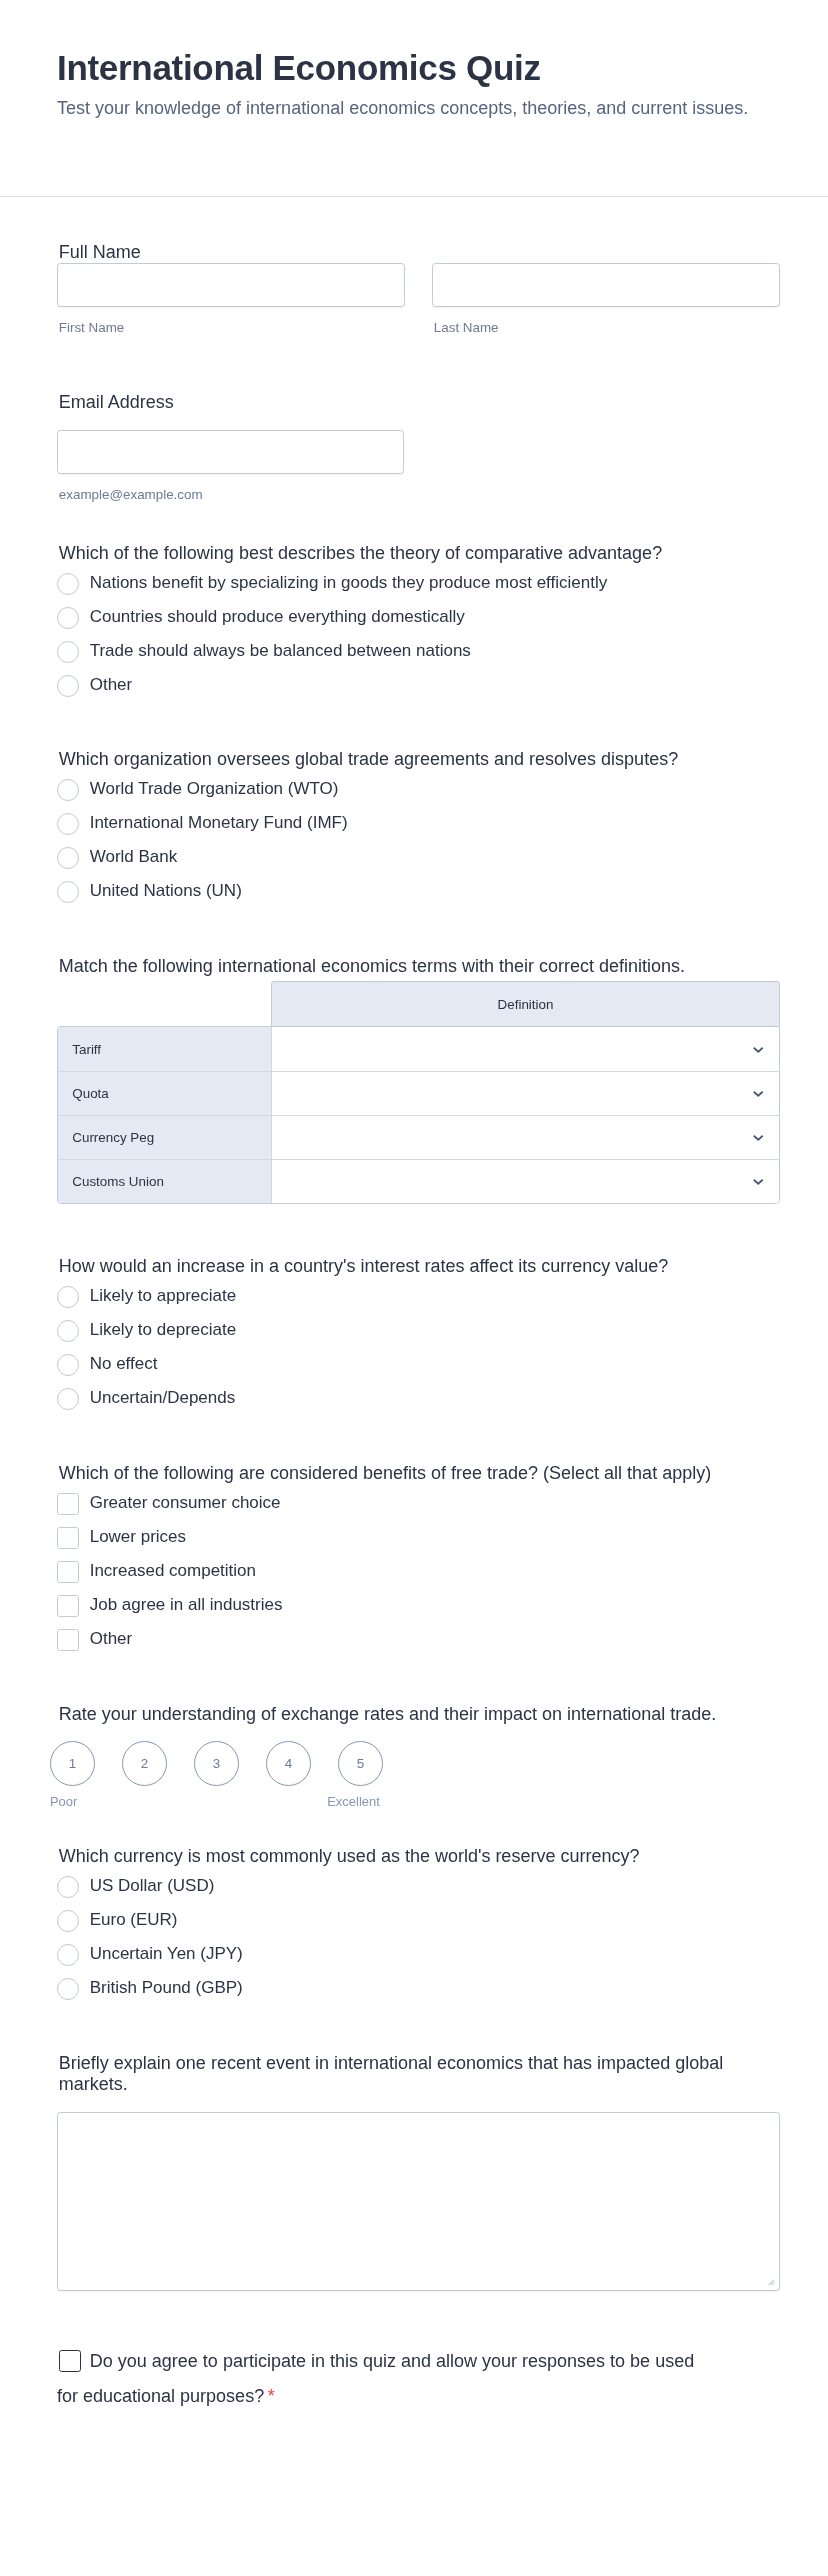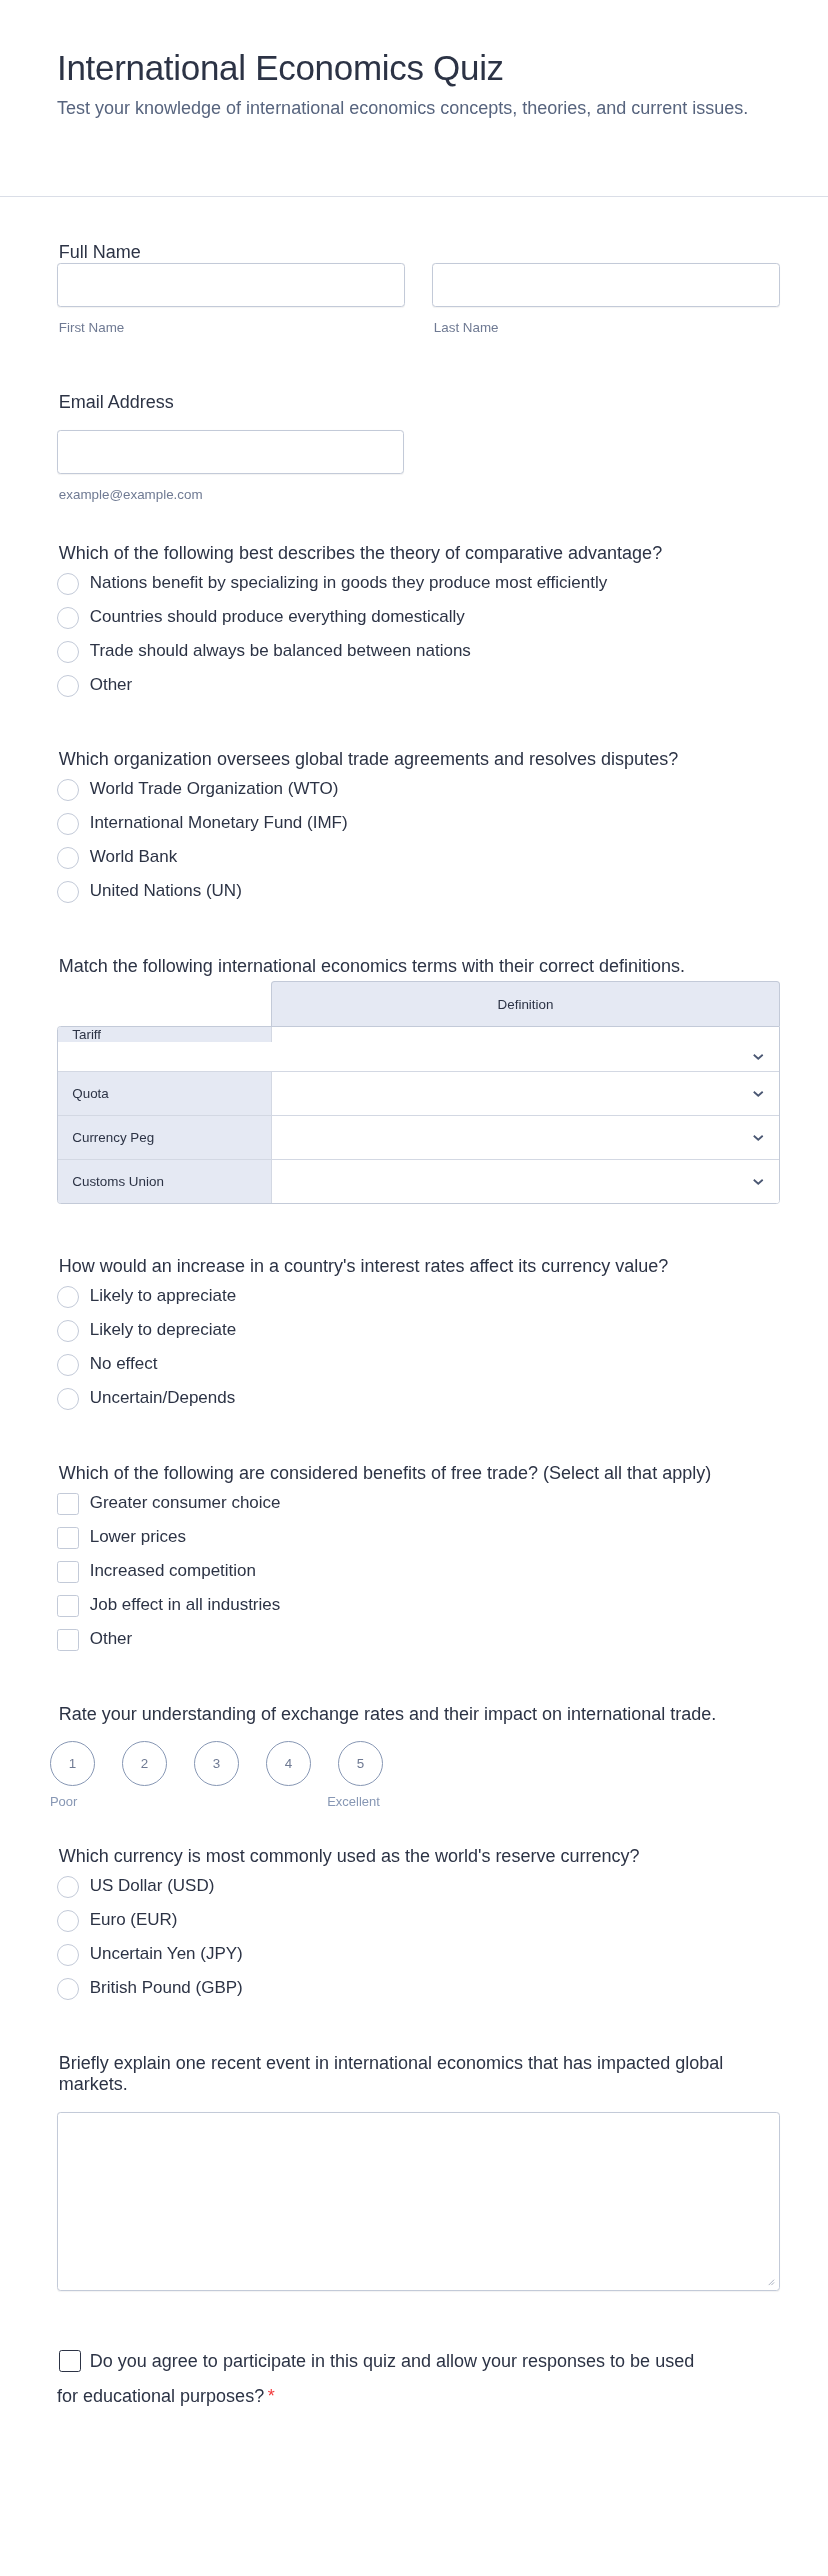--- a/index.html
+++ b/index.html
@@ -1,41 +1,41 @@
 <!DOCTYPE html>
 <html style="font-size:14.3px"><head>
 <meta charset="utf-8">
 <style>
   * { box-sizing: border-box; margin: 0; padding: 0; }
   html, body { width: 829px; background: #ffffff; }
   body { font-family: "Liberation Sans", "DejaVu Sans", sans-serif; color: #2c3345; height: 2576px; position: relative; }
 
   .header { padding: 46px 57px 0 57px; height: 197px; border-bottom: 0.9px solid #dadee7; }
-  .title { font-size: 35px; font-weight: 400; color: #2c3345; line-height: 43px; letter-spacing: -0.3px; }
+  .title { font-size: 35px; font-weight: 700; color: #2c3345; line-height: 43px; letter-spacing: -0.3px; }
   .subtitle { margin-top: 5.3px; font-size: 18px; line-height: 28px; color: #57647e; width: 704px; }
   .field { position: absolute; left: 57px; right: 49px; }
   .q-label { font-size: 18px; line-height: 21.4px; color: #2c3345; padding-left: 1.8px; }
 
   .input { display: block; height: 44px; border: 0.9px solid #c3cad8; border-radius: 3.6px; background: #fff; box-shadow: 0 0.9px 0.9px rgba(0,0,0,0.05); }
   .sublabel { font-size: 13.4px; color: #6f7a93; margin-top: 12.5px; padding-left: 1.8px; }
 
   .name-row { display: flex; gap: 27px; }
   .name-col { flex: 1; }
 
   .option { display: flex; align-items: flex-start; height: 34px; }
   .radio { width: 22px; height: 22px; border: 1.3px solid #c3cad8; border-radius: 50%; background: #fff; flex: none; }
   .checkbox { width: 22px; height: 22px; border: 1.3px solid #c3cad8; border-radius: 2.7px; background: #fff; flex: none; }
   .opt-label { margin-left: 10.7px; font-size: 17px; color: #2c3345; }
   .options { margin-top: 9px; }
 
   .matrix { margin-top: 4px; width: 723px; position: relative; height: 223px; }
   .matrix-head { position: absolute; left: 214px; top: 0; width: 509px; height: 45px; background: #e5e9f3; border: 0.9px solid #c3cad8; border-bottom: none; border-radius: 3.6px 3.6px 0 0; display:flex; align-items:center; justify-content:center; font-size: 13.4px; color: #2c3345; }
   .matrix-body { position: absolute; left: 0; top: 45px; width: 723px; border: 0.9px solid #c3cad8; border-radius: 3.6px 0 3.6px 3.6px; overflow: hidden; }
   .m-row { display: flex; height: 44px; border-top: 0.9px solid #d3d8e3; }
-  .m-row:first-child { border-top: none; flex-direction: column; }
+  .m-row:first-child { border-top: none; }
   .m-term { width: 214px; background: #e5e9f3; border-right: 0.9px solid #d3d8e3; display: flex; align-items: center; padding-left: 14.3px; font-size: 13.4px; color: #2c3345; }
   .m-select { flex: 1; background: #fff; display: flex; align-items: center; justify-content: flex-end; padding-right: 14.3px; }
   .chev { width: 12.5px; height: 9px; }
 
   .rating { display: flex; gap: 27px; margin-top: 16px; margin-left: -7.1px; }
   .rate-btn { width: 45px; height: 45px; border: 1.3px solid #8797b4; border-radius: 50%; display: flex; align-items: center; justify-content: center; font-size: 13.4px; color: #6f7a93; background: #fff; }
   .rate-labels { display: flex; justify-content: space-between; width: 330px; margin-left: -7.1px; margin-top: 7.1px; font-size: 13px; color: #8797b4; }
 
   .textarea { margin-top: 16px; height: 179px; border: 0.9px solid #c3cad8; border-radius: 3.6px; position: relative; background: #fff; box-shadow: 0 0.9px 0.9px rgba(0,0,0,0.05); }
   .resize { position: absolute; right: 3.6px; bottom: 3.6px; width: 9px; height: 9px; }
@@ -189,21 +189,21 @@
     <label class="option">
         <span class="checkbox"></span>
         <span class="opt-label">Lower prices</span>
       </label>
     <label class="option">
         <span class="checkbox"></span>
         <span class="opt-label">Increased competition</span>
       </label>
     <label class="option">
         <span class="checkbox"></span>
-        <span class="opt-label">Job effect in all industries</span>
+        <span class="opt-label">Job agree in all industries</span>
       </label>
     <label class="option">
         <span class="checkbox"></span>
         <span class="opt-label">Other</span>
       </label>
   </div>
 </section>
 
 <section class="field" style="top:1704px;">
   <div class="q-label">Rate your understanding of exchange rates and their impact on international trade.</div>

